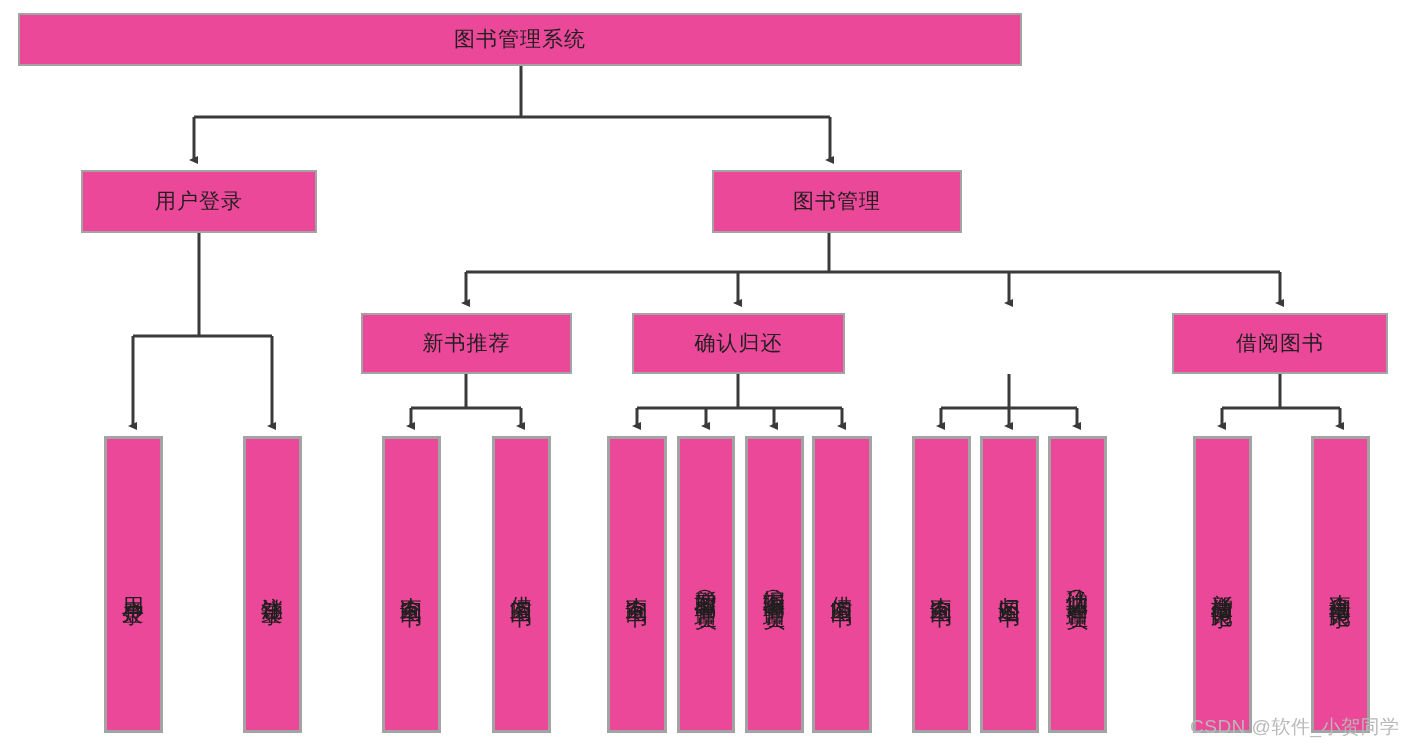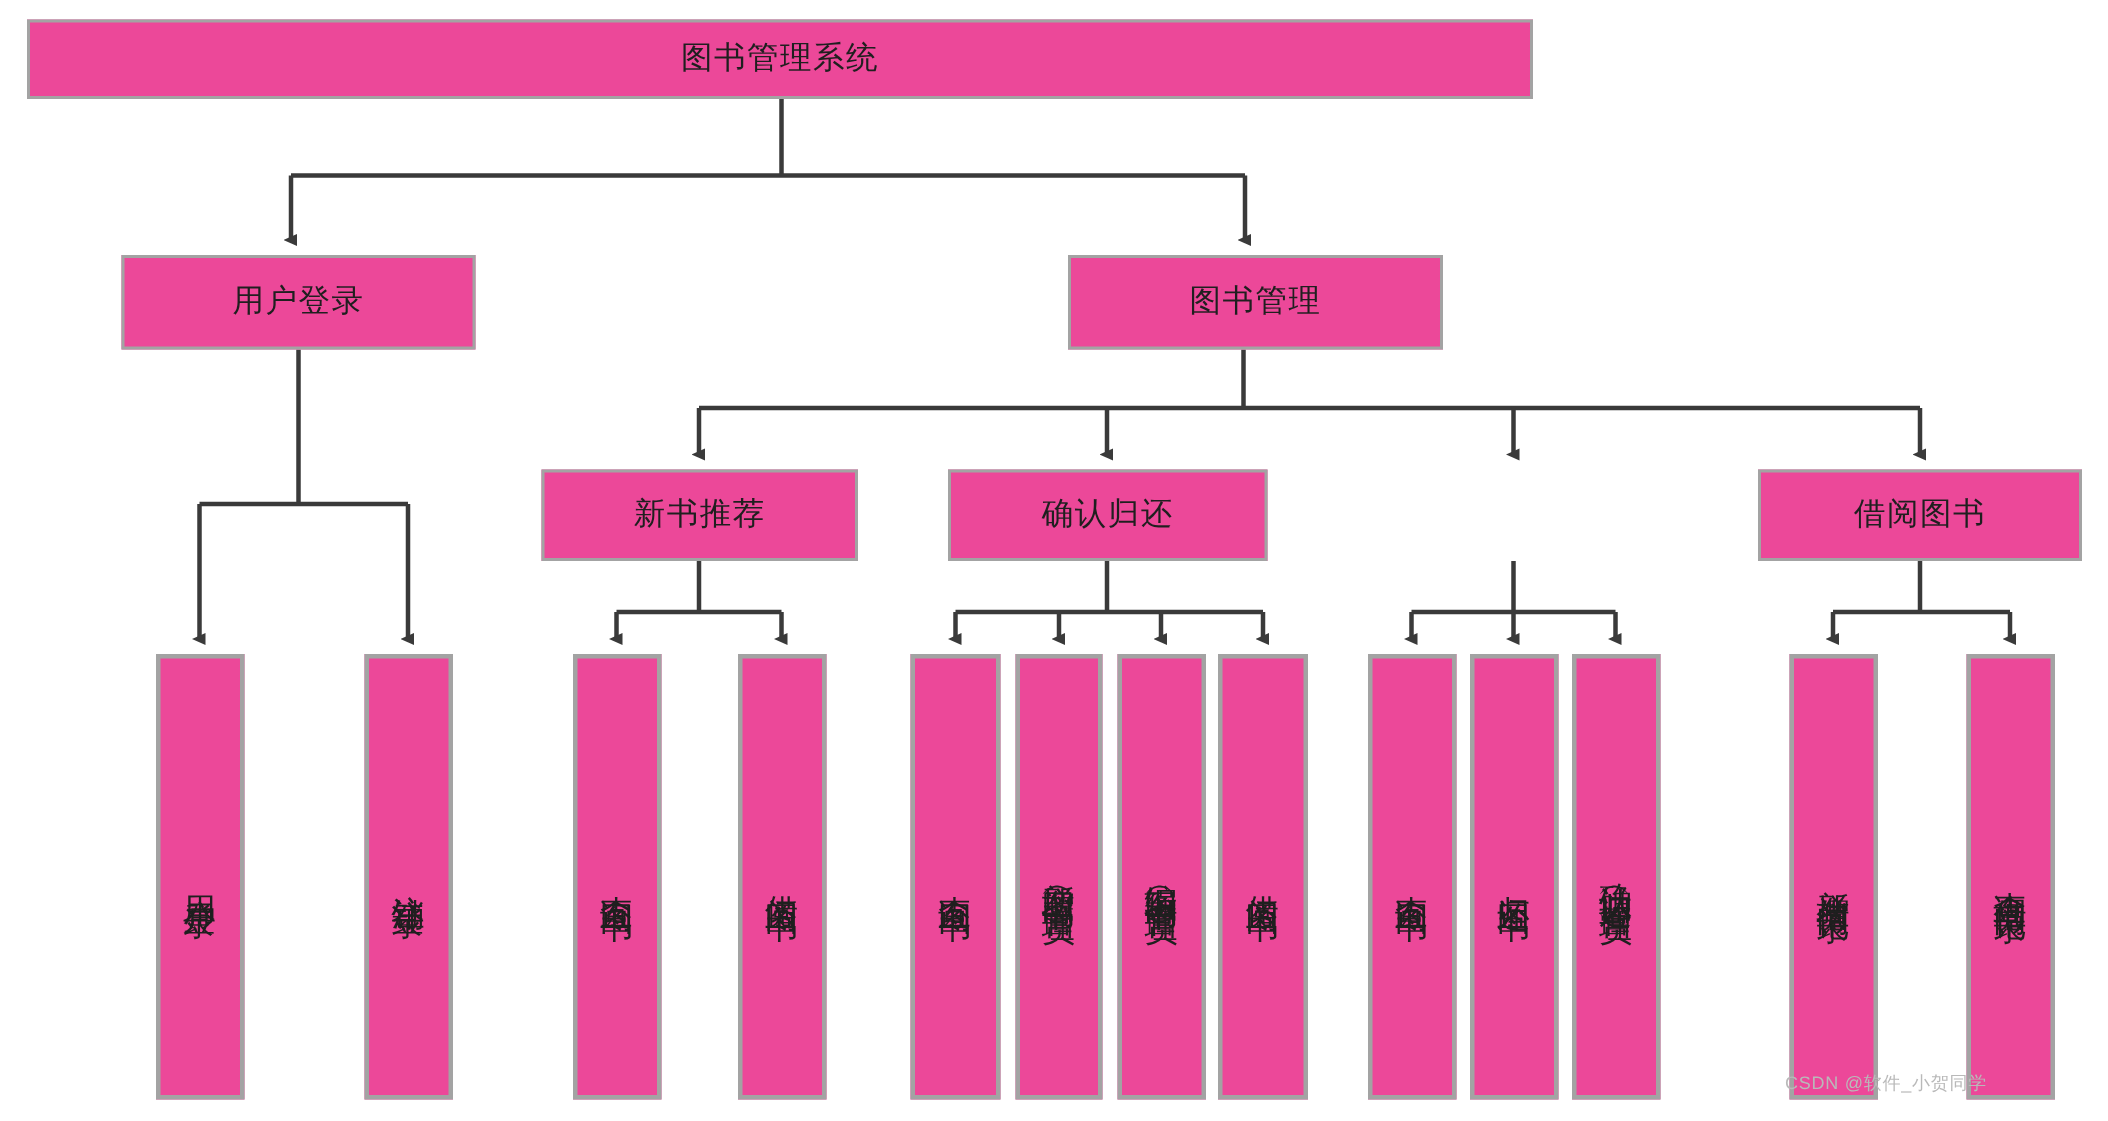--- a/index.html
+++ b/index.html
@@ -41,21 +41,21 @@
     font-size:22px;
     line-height:1.32;
     letter-spacing:3px;
     white-space:normal;
     max-height:270px;
   }
 
   .watermark{
     position:absolute;
     color:#b9b9b9;
-    font-size:12px;
+    font-size:19px;
     letter-spacing:0.5px;
     white-space:nowrap;
     user-select:none;
   }
 </style>
 </head>
 <body>
 
 <div id="stage">
 

